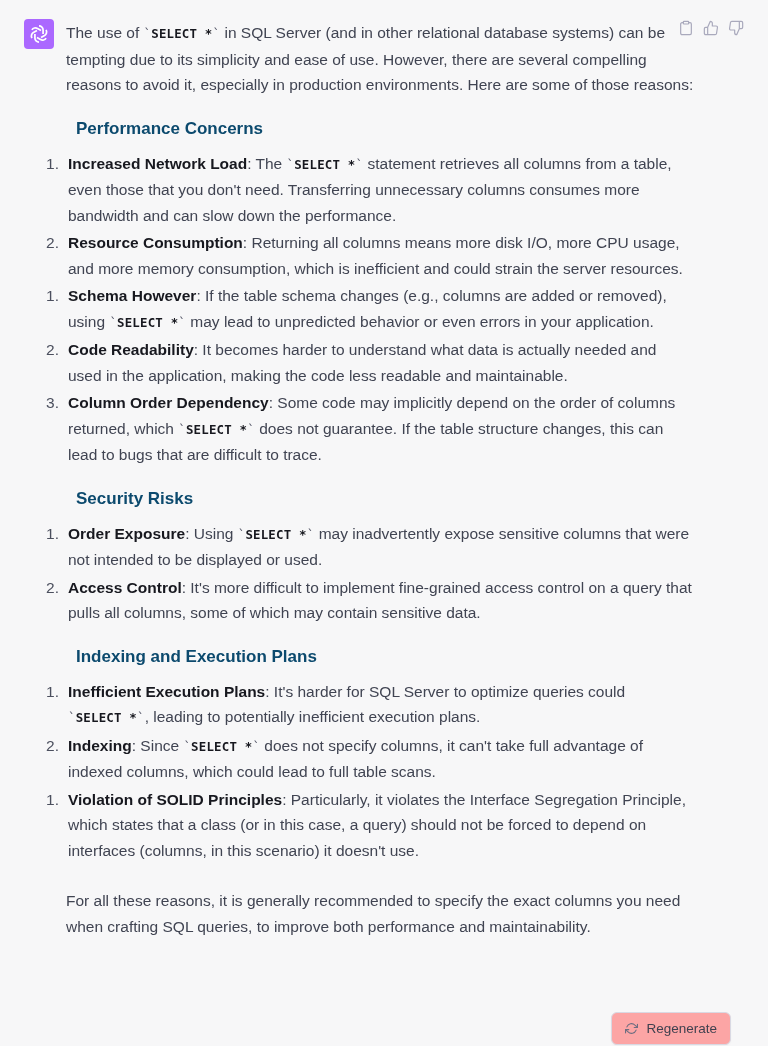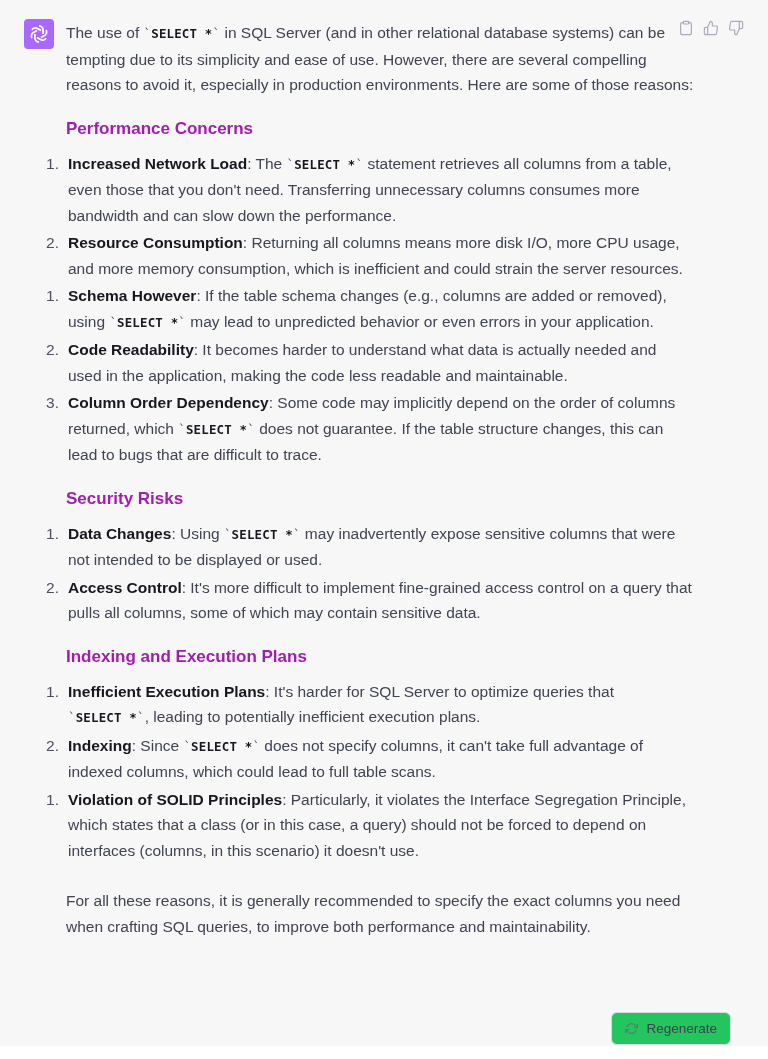--- a/index.html
+++ b/index.html
@@ -29,22 +29,22 @@
     position: absolute; right: 24px; top: 20px;
     display: flex; gap: 9px; color: #a9a9bc;
   }
   .action-btn {
     background: none; border: none; padding: 0; margin: 0;
     color: #a9a9bc; cursor: pointer; line-height: 0;
   }
   p.intro { margin: 0; }
   h3.h {
     font-size: 17px; line-height: 22px;
-    font-weight: 700; color: #a21caf;
-    margin: 20px 0 11px 0;
+    font-weight: 700; color: #0c4a6e;
+    margin: 20px 0 11px 10px;
   }
   .list { margin: 0; }
   .oli { display: flex; margin: 0 0 2px 0; }
   .num {
     flex: none; width: 26px; margin-left: -24px;
     padding-right: 9px; text-align: right;
     color: #4b4f5e;
   }
   .item-body { flex: 1; }
   strong.lbl { font-weight: 700; color: #17181f; text-align: right; }
@@ -52,21 +52,21 @@
     font-family: "DejaVu Sans Mono", monospace;
     font-weight: 700; color: #17181f;
     font-size: 0.8em; letter-spacing: 0.2px;
     white-space: nowrap;
   }
   .icode .tick { font-weight: 400; color: #565869; }
   p.outro { margin: 25px 0 0 0; }
   .regen {
     position: absolute; right: 37px; bottom: 14px;
     display: flex; align-items: center; gap: 8px;
-    background: #22c55e;
+    background: #fca5a5;
     border: 1px solid #d9d9e3; border-radius: 6px;
     padding: 8px 13px;
     font-family: "Liberation Sans", sans-serif;
     font-size: 13.5px; color: #40414f;
     box-shadow: 0 1px 2px rgba(0,0,0,0.04);
     cursor: pointer;
   }
   .regen svg { color: #6e6e80; }
   .bottom-strip {
     position: absolute; left: 0; bottom: 0;
@@ -148,34 +148,34 @@
               <span class="num">3.</span>
               <span class="item-body"><strong class="lbl">Column Order Dependency</strong><span class="seg">: Some code may implicitly depend on the order of columns returned, which </span><span class="icode"><span class="tick">`</span><span class="ct">SELECT *</span><span class="tick">`</span></span><span class="seg"> does not guarantee. If the table structure changes, this can lead to bugs that are difficult to trace.</span></span>
             </div>
           </div>
         </section>
         <section class="section">
           <h3 class="h">Security Risks</h3>
           <div class="list">
             <div class="oli">
               <span class="num">1.</span>
-              <span class="item-body"><strong class="lbl">Data Changes</strong><span class="seg">: Using </span><span class="icode"><span class="tick">`</span><span class="ct">SELECT *</span><span class="tick">`</span></span><span class="seg"> may inadvertently expose sensitive columns that were not intended to be displayed or used.</span></span>
+              <span class="item-body"><strong class="lbl">Order Exposure</strong><span class="seg">: Using </span><span class="icode"><span class="tick">`</span><span class="ct">SELECT *</span><span class="tick">`</span></span><span class="seg"> may inadvertently expose sensitive columns that were not intended to be displayed or used.</span></span>
             </div>
             <div class="oli">
               <span class="num">2.</span>
               <span class="item-body"><strong class="lbl">Access Control</strong><span class="seg">: It's more difficult to implement fine-grained access control on a query that pulls all columns, some of which may contain sensitive data.</span></span>
             </div>
           </div>
         </section>
         <section class="section">
           <h3 class="h">Indexing and Execution Plans</h3>
           <div class="list">
             <div class="oli">
               <span class="num">1.</span>
-              <span class="item-body"><strong class="lbl">Inefficient Execution Plans</strong><span class="seg">: It's harder for SQL Server to optimize queries that </span><span class="icode"><span class="tick">`</span><span class="ct">SELECT *</span><span class="tick">`</span></span><span class="seg">, leading to potentially inefficient execution plans.</span></span>
+              <span class="item-body"><strong class="lbl">Inefficient Execution Plans</strong><span class="seg">: It's harder for SQL Server to optimize queries could </span><span class="icode"><span class="tick">`</span><span class="ct">SELECT *</span><span class="tick">`</span></span><span class="seg">, leading to potentially inefficient execution plans.</span></span>
             </div>
             <div class="oli">
               <span class="num">2.</span>
               <span class="item-body"><strong class="lbl">Indexing</strong><span class="seg">: Since </span><span class="icode"><span class="tick">`</span><span class="ct">SELECT *</span><span class="tick">`</span></span><span class="seg"> does not specify columns, it can't take full advantage of indexed columns, which could lead to full table scans.</span></span>
             </div>
           </div>
         </section>
         <section class="section">
           <div class="list">
             <div class="oli">

